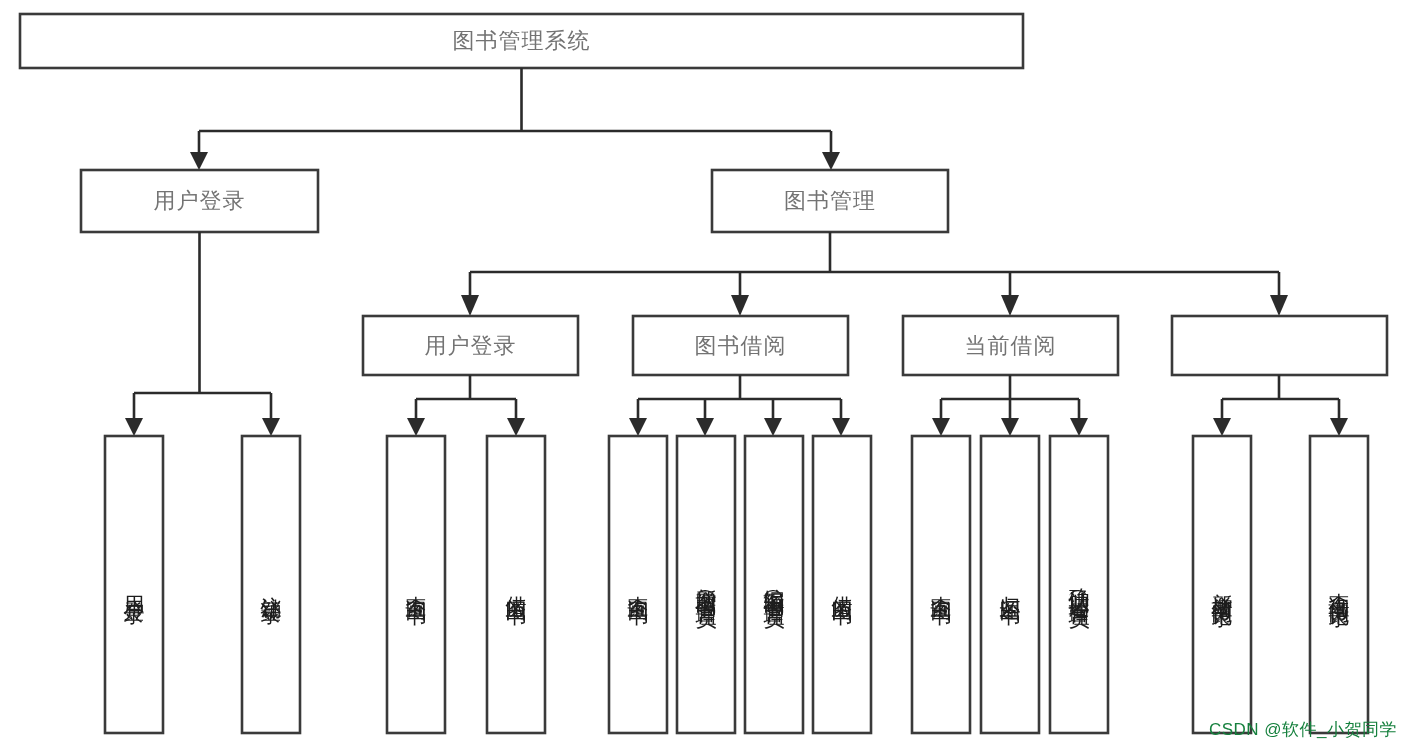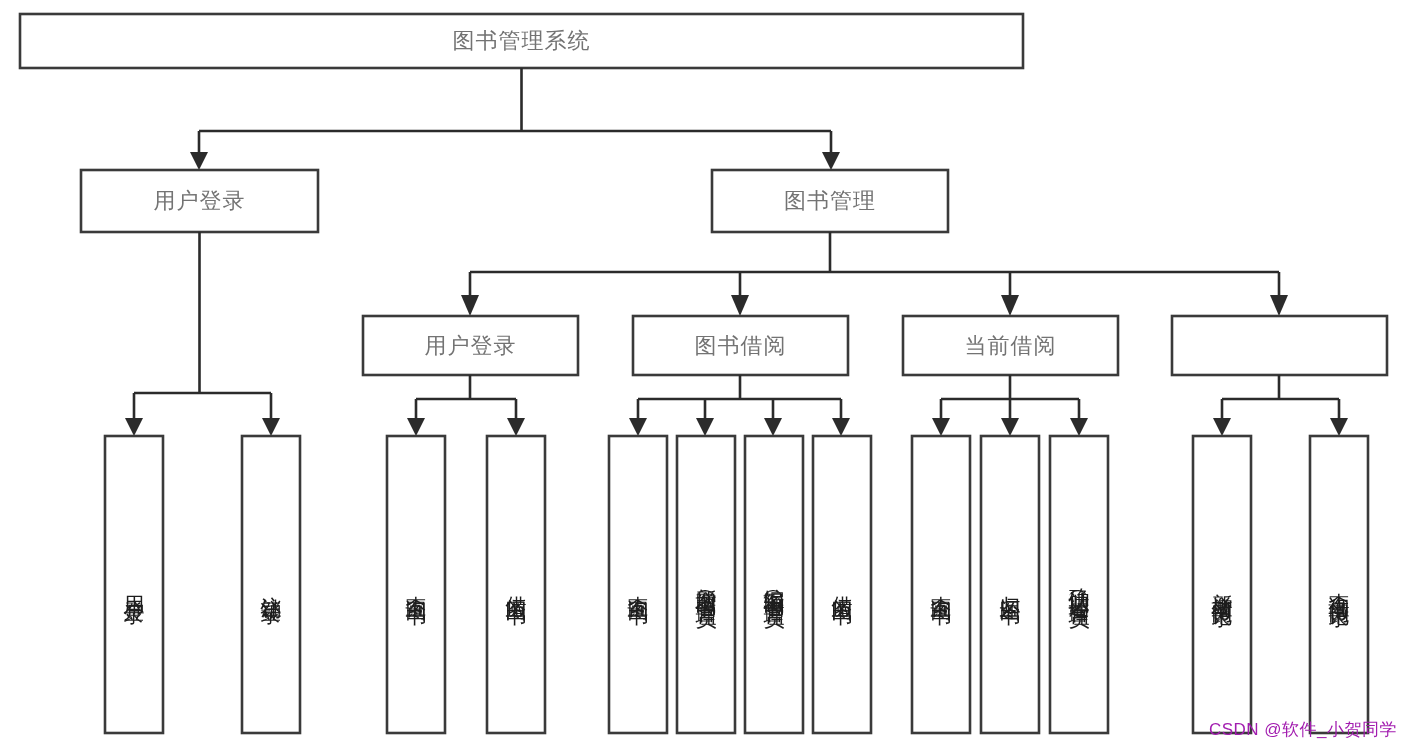--- a/index.html
+++ b/index.html
@@ -72,21 +72,21 @@
     color: #737373;
     white-space: nowrap;
     letter-spacing: 1px;
   }
   .watermark {
     position: absolute;
     right: 8px;
     bottom: 6px;
     font-family: "Liberation Sans", "DejaVu Sans", sans-serif;
     font-size: 17px;
-    color: #a21caf;
+    color: #15803d;
     white-space: nowrap;
     letter-spacing: 0.5px;
   }
 </style>
 </head>
 <body>
 
 <div id="diagram-root">
 
   <svg class="diagram-canvas" viewBox="0 0 1405 747">

